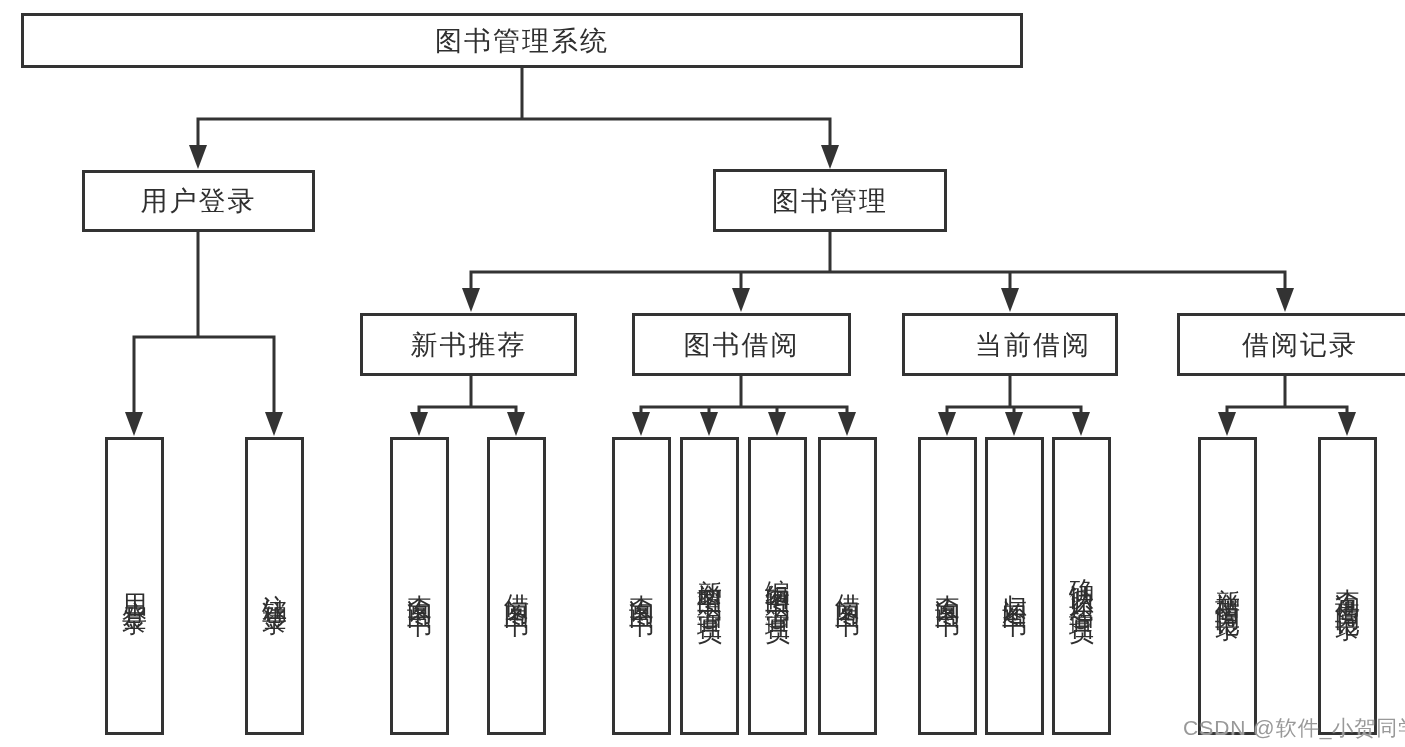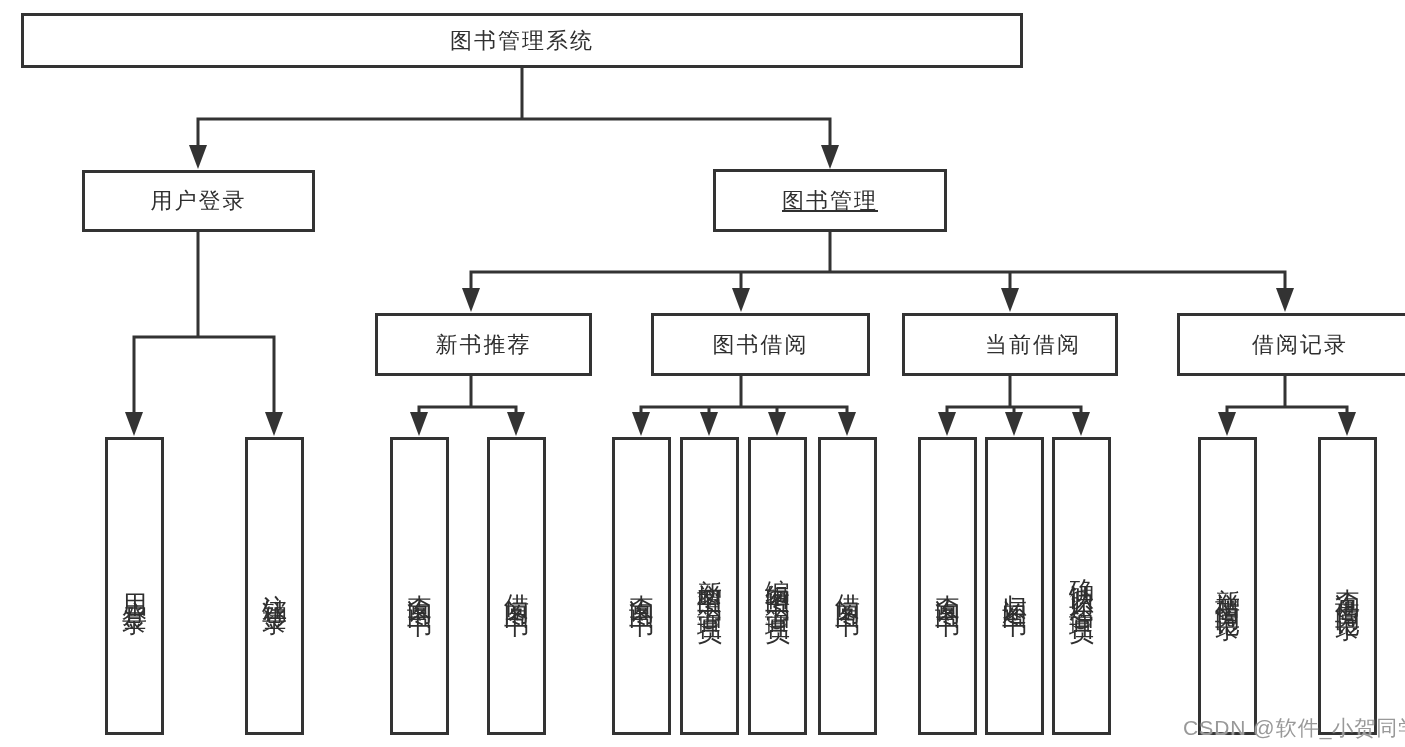--- a/index.html
+++ b/index.html
@@ -18,21 +18,21 @@
     position: absolute; left: 0; top: 0;
     width: 1405px; height: 747px;
     z-index: 1;
   }
   .node {
     position: absolute;
     border: 3px solid #333333;
     background: #ffffff;
     display: flex; align-items: center; justify-content: center;
     color: #2f2f2f;
-    font-size: 22px;
+    font-size: 27px;
     letter-spacing: 2px;
     z-index: 2;
     text-align: center;
   }
   .leaf {
     width: 59px; height: 298px; top: 437px;
     font-size: 25px;
   }
   .leaf .vtext {
     writing-mode: vertical-rl;
@@ -47,23 +47,23 @@
     font-size: 21px;
     color: #999999;
     letter-spacing: 1px;
     white-space: nowrap;
     z-index: 6;
     text-shadow: 0 0 2px #ffffff;
   }
   
   #root  { left: 21px;   top: 13px;  width: 1002px; height: 55px; }
   #l2a   { left: 82px;   top: 170px; width: 233px;  height: 62px; }
-  #l2b   { left: 713px;  top: 169px; width: 234px;  height: 63px; text-decoration: underline; }
-  #l3a   { left: 375px;  top: 313px; width: 217px;  height: 63px; text-align: right; }
-  #l3b   { left: 632px;  top: 313px; width: 219px;  height: 63px; margin-left: 19px; }
+  #l2b   { left: 713px;  top: 169px; width: 234px;  height: 63px; }
+  #l3a   { left: 360px;  top: 313px; width: 217px;  height: 63px; text-align: right; }
+  #l3b   { left: 632px;  top: 313px; width: 219px;  height: 63px; }
   #l3c   { left: 902px;  top: 313px; width: 216px;  height: 63px; padding-left: 46px; }
   #l3d   { left: 1177px; top: 313px; width: 246px;  height: 63px; }
   #f01 { left: 105px;  }
   #f02 { left: 245px;  }
   #f03 { left: 390px;  }
   #f04 { left: 487px;  }
   #f05 { left: 612px;  }
   #f06 { left: 680px;  }
   #f07 { left: 748px;  }
   #f08 { left: 818px;  }

